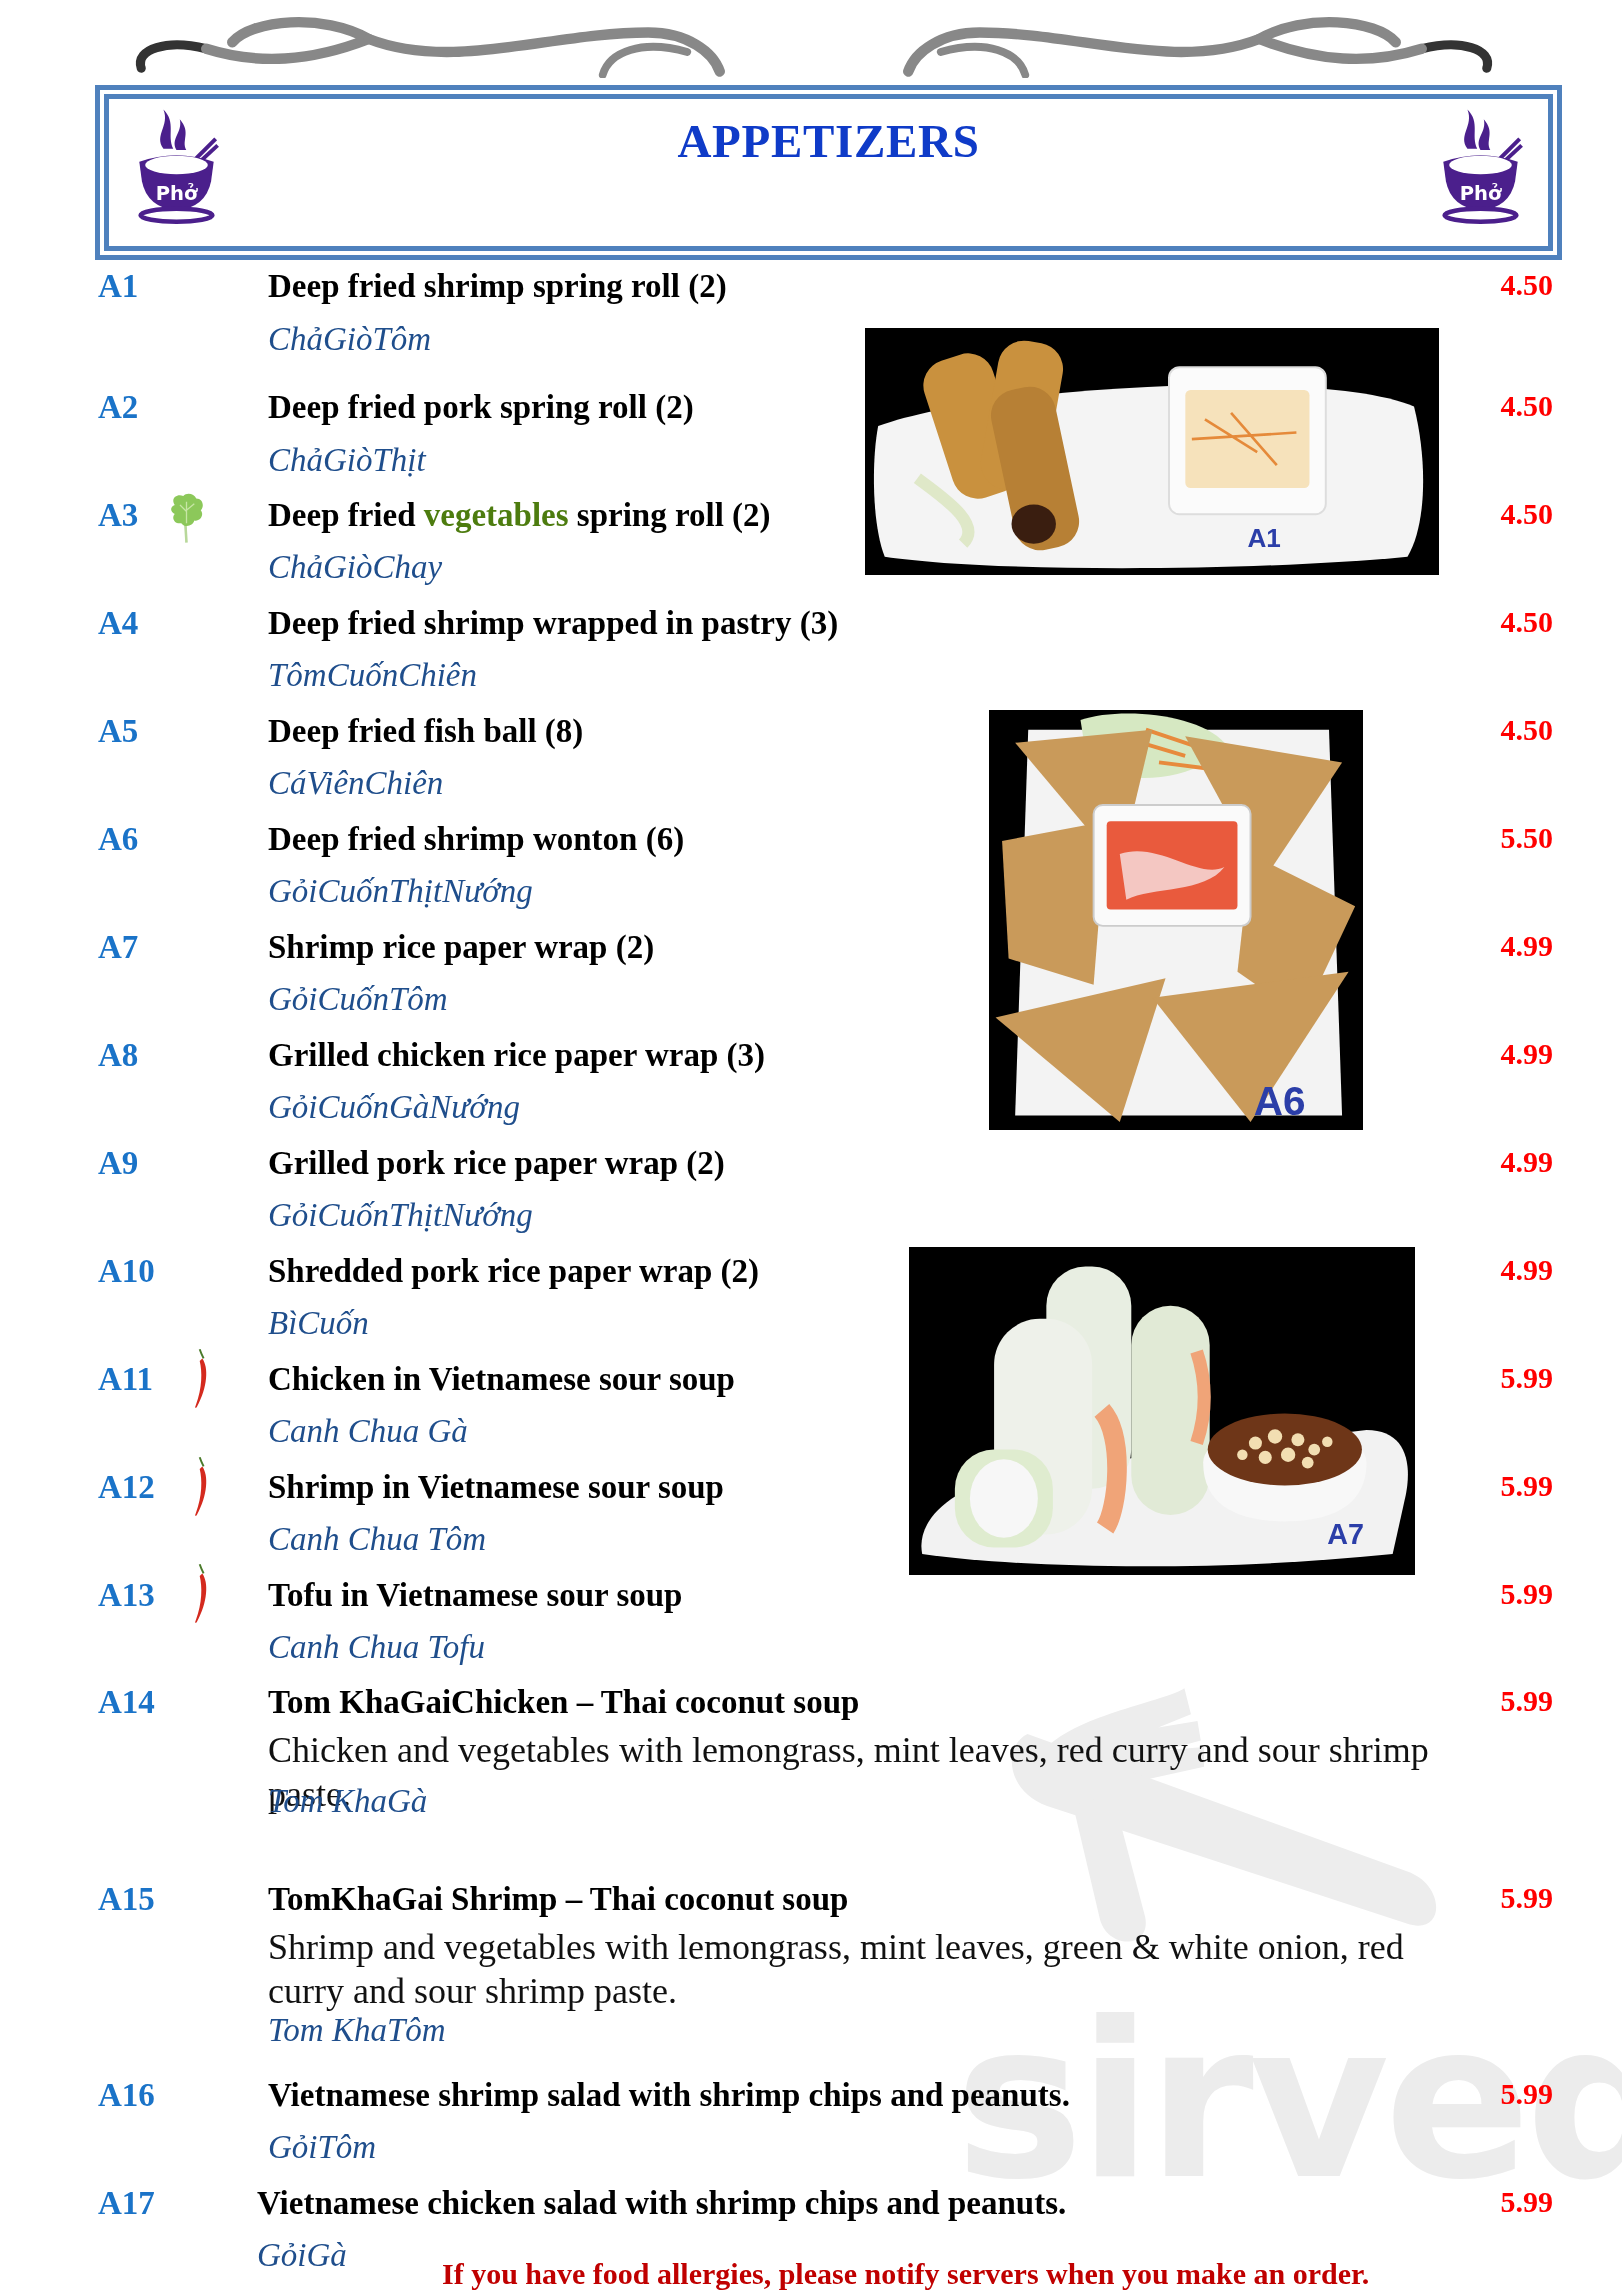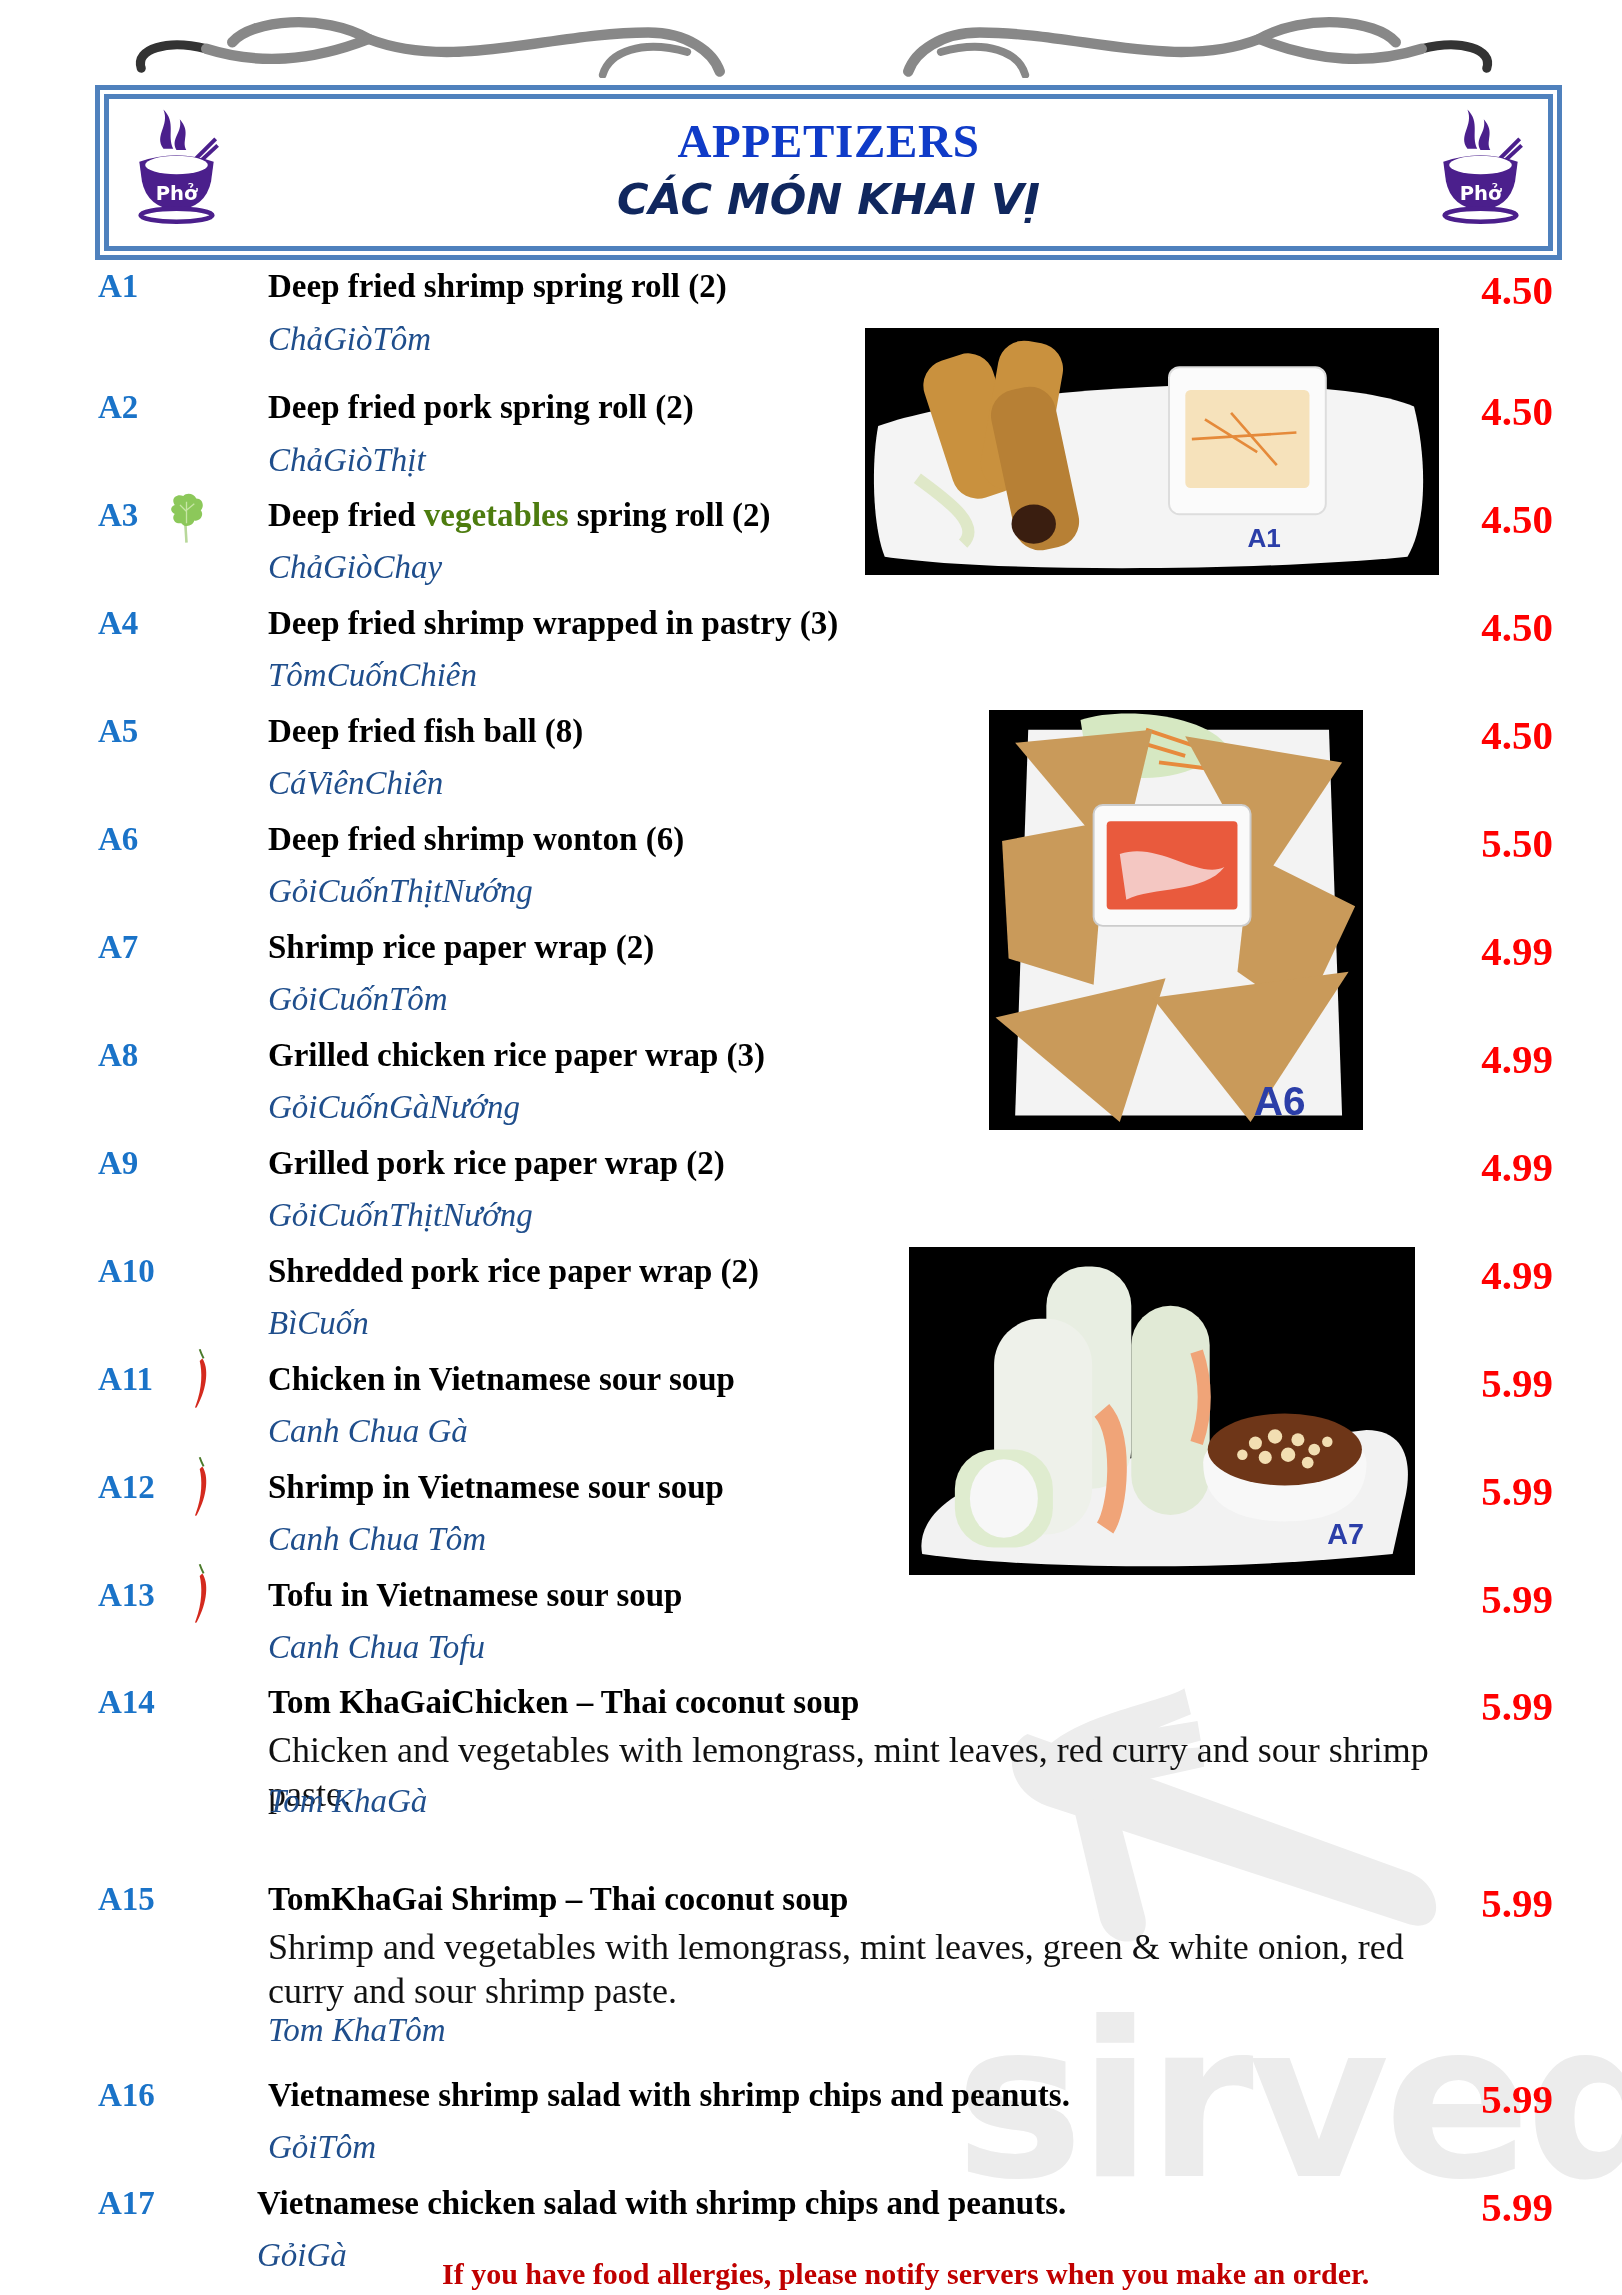--- a/index.html
+++ b/index.html
@@ -17,21 +17,21 @@
   .pho-logo.left { left: 34px; }
   .pho-logo.right { right: 34px; }
 
   
   .item { position: absolute; left: 0; width: 1622px; }
   .code { position: absolute; left: 98px; color: #1a73c8; font-weight: bold; font-size: 33px; line-height: 1; }
   .name { position: absolute; left: 268px; color: #000; font-weight: bold; font-size: 33px; line-height: 1; white-space: nowrap; }
   .name .veg { color: #4d7c0f; }
   .vi { position: absolute; left: 268px; color: #1f4e8c; font-weight: normal; font-style: italic; font-size: 33px; line-height: 1; white-space: nowrap; }
   .desc { position: absolute; left: 268px; color: #111; font-size: 36px; line-height: 44px; width: 1178px; }
-  .price { position: absolute; right: 69px; color: #ff0000; font-weight: bold; font-size: 41px; line-height: 1; }
+  .price { position: absolute; right: 69px; color: #ff0000; font-weight: bold; font-size: 30px; line-height: 1; }
   .icon-lettuce { position: absolute; left: 167px; width: 39px; height: 52px; }
   .icon-chili { position: absolute; left: 188px; width: 26px; height: 65px; }
 
   
   .photo { position: absolute; background: #000; overflow: hidden; }
   .photo-label { position: absolute; color: #2b3ea8; font-family: "Liberation Sans", sans-serif; font-weight: bold; }
 
   
   .watermark { position: absolute; left: 949px; top: 1675px; width: 667px; height: 628px; pointer-events: none; }
   .wm-text { position: absolute; left: 955px; top: 1976px; font-family: "DejaVu Sans", sans-serif; font-weight: bold; font-size: 216px; color: #ececec; letter-spacing: -5.2px; }
@@ -60,21 +60,20 @@
     <path d="M65 72 C55 55 75 45 70 25 C88 45 72 58 80 72 Z" fill="#4b1f8c"></path>
     <line x1="85" y1="95" x2="125" y2="55" stroke="#4b1f8c" stroke-width="6"></line>
     <line x1="90" y1="100" x2="128" y2="65" stroke="#4b1f8c" stroke-width="6"></line>
     <path d="M8 90 Q65 70 122 90 L118 120 Q110 160 65 165 Q20 160 12 120 Z" fill="#4b1f8c"></path>
     <ellipse cx="65" cy="95" rx="48" ry="14" fill="#fff"></ellipse>
     <text x="65" y="148" text-anchor="middle" fill="#fff" font-family="DejaVu Sans, sans-serif" font-weight="bold" font-size="30">Phở</text>
     <ellipse cx="65" cy="172" rx="55" ry="10" fill="none" stroke="#4b1f8c" stroke-width="7"></ellipse>
   </svg>
 
   <div class="title-en">APPETIZERS</div>
-  <div class="title-vi">CÁC MÓN KHAI VỊ</div>
 
   <svg class="pho-logo right" viewBox="0 0 130 190">
     <path d="M45 70 C30 50 55 35 45 10 C65 30 50 50 60 70 Z" fill="#4b1f8c"></path>
     <path d="M65 72 C55 55 75 45 70 25 C88 45 72 58 80 72 Z" fill="#4b1f8c"></path>
     <line x1="85" y1="95" x2="125" y2="55" stroke="#4b1f8c" stroke-width="6"></line>
     <line x1="90" y1="100" x2="128" y2="65" stroke="#4b1f8c" stroke-width="6"></line>
     <path d="M8 90 Q65 70 122 90 L118 120 Q110 160 65 165 Q20 160 12 120 Z" fill="#4b1f8c"></path>
     <ellipse cx="65" cy="95" rx="48" ry="14" fill="#fff"></ellipse>
     <text x="65" y="148" text-anchor="middle" fill="#fff" font-family="DejaVu Sans, sans-serif" font-weight="bold" font-size="30">Phở</text>
     <ellipse cx="65" cy="172" rx="55" ry="10" fill="none" stroke="#4b1f8c" stroke-width="7"></ellipse>

